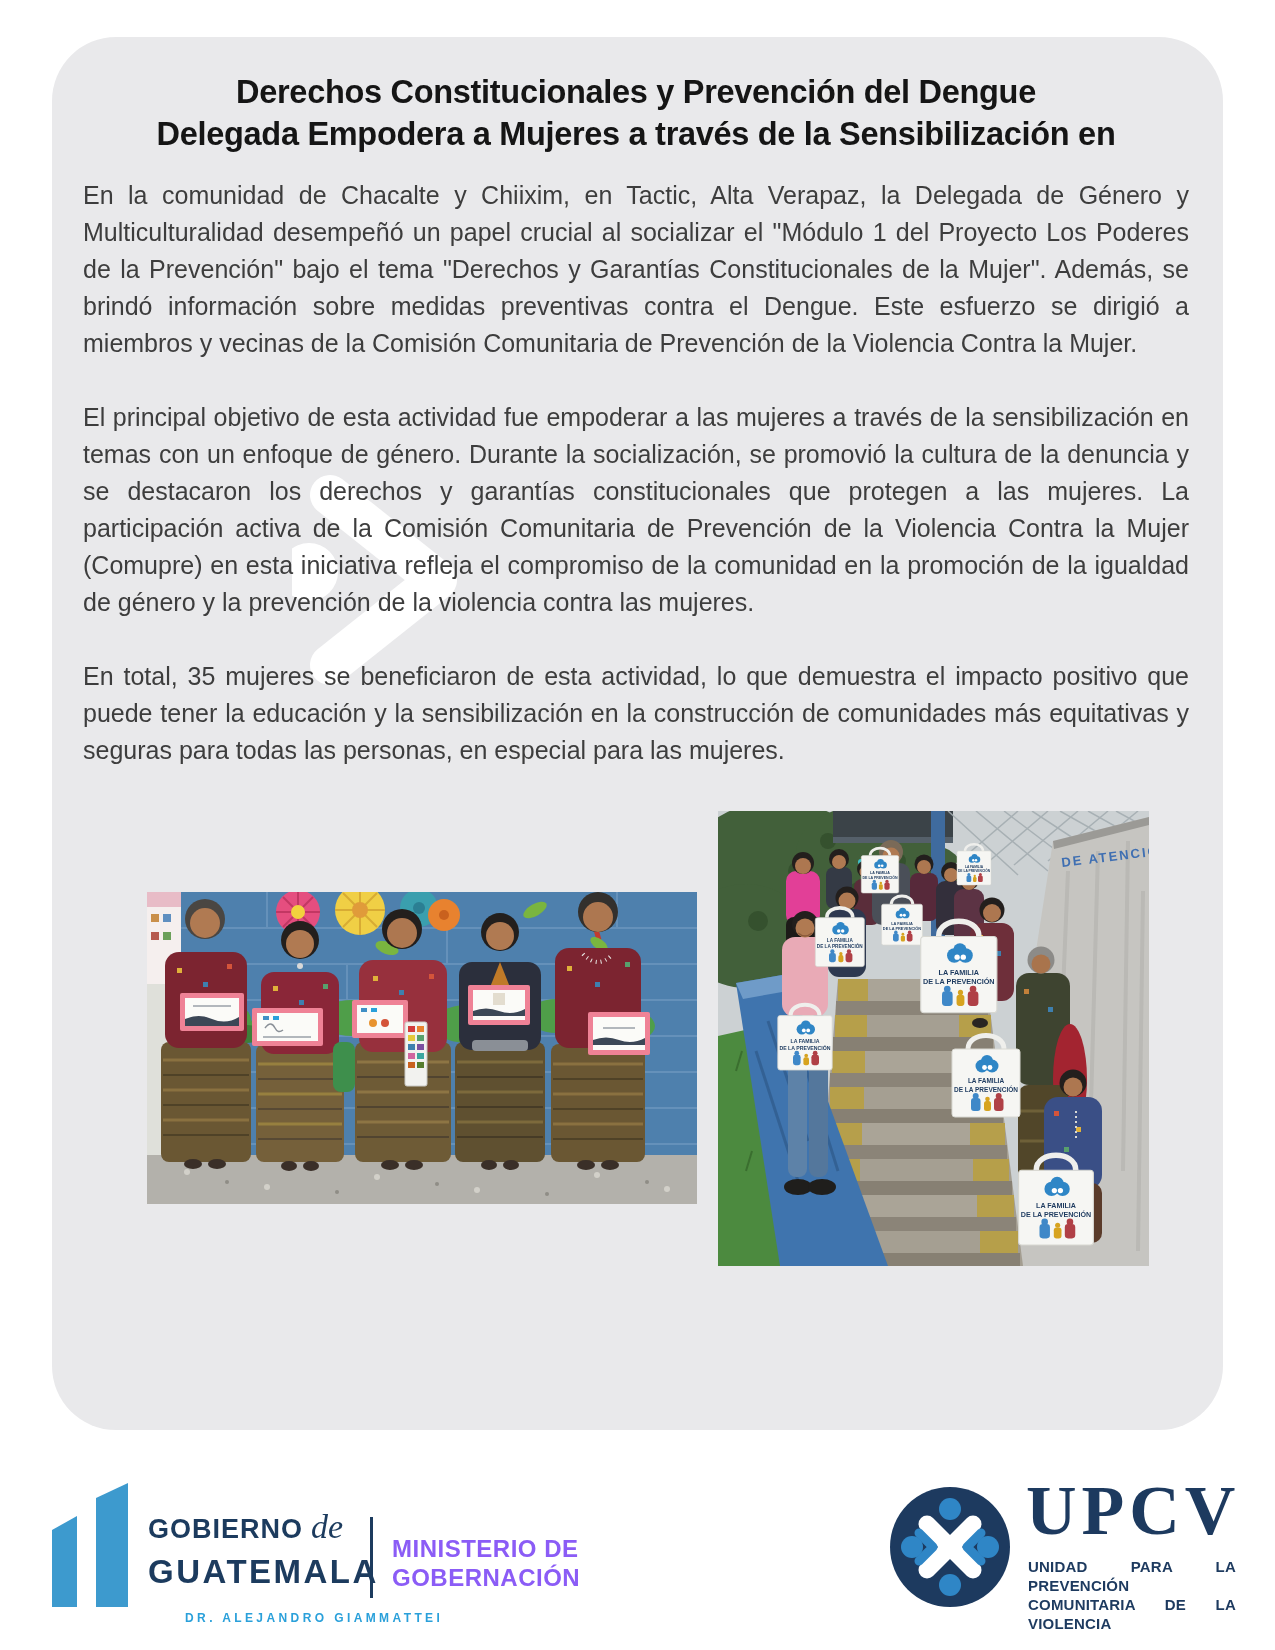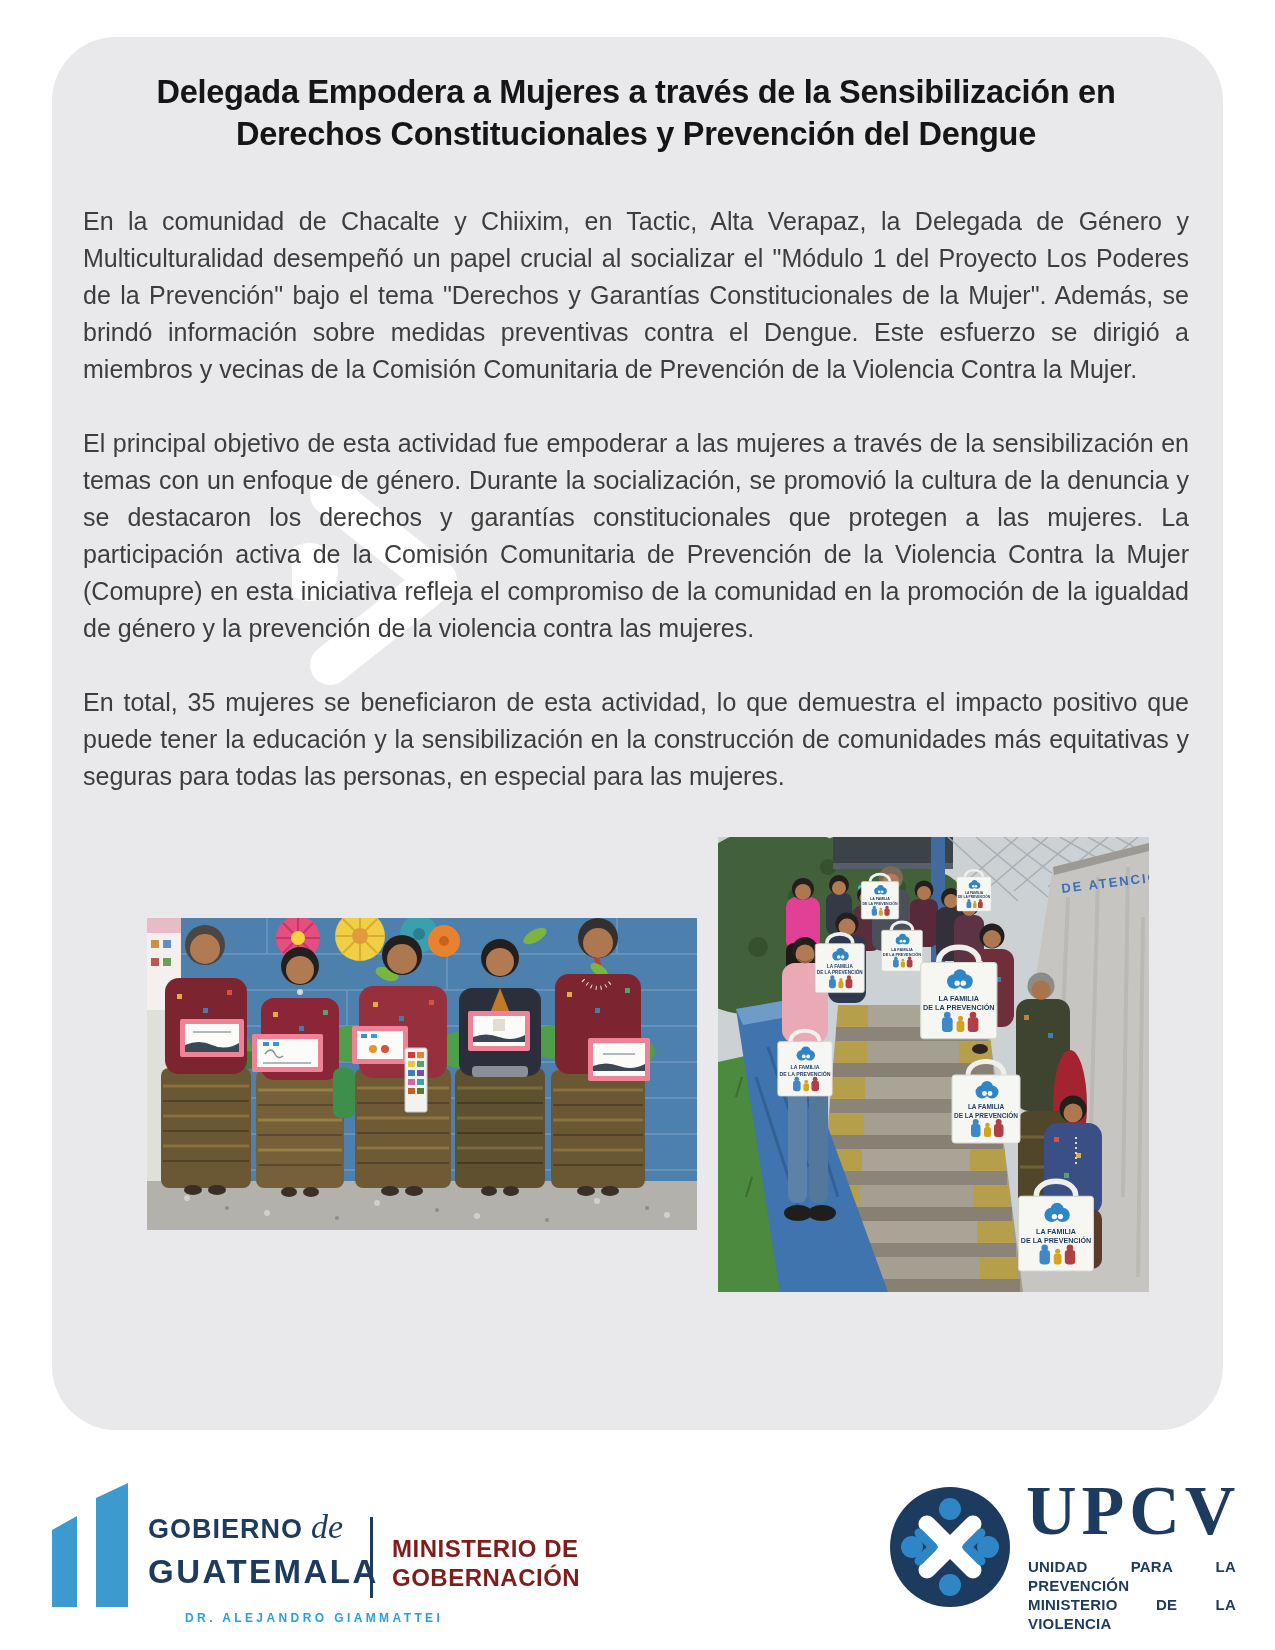--- a/index.html
+++ b/index.html
@@ -19,35 +19,35 @@
     font-size:32.5px;line-height:42px;letter-spacing:-0.3px;
   }
   .subtitle{
     margin:2px auto 0;text-align:center;color:#151515;font-weight:bold;
     font-size:25.5px;line-height:32px;
   }
   .content p{
     margin:37px 0 0;color:#3d3d3d;font-size:25px;line-height:37px;
     text-align:justify;
   }
-  .content p.first{margin-top:48px;}
+  .content p.first{margin-top:22px;}
   .photos{position:relative;height:457px;margin-top:42px;}
   .photo{position:absolute;margin:0;padding:0;display:block;}
   .photo-left{left:64px;top:81px;width:550px;height:312px;}
   .photo-right{left:635px;top:0;width:431px;height:455px;}
   .photo svg{display:block;}
   footer{position:absolute;left:0;top:1430px;width:1275px;height:220px;}
   .gov-bars{position:absolute;left:52px;top:53px;}
   .gov-text{position:absolute;left:148px;top:80px;color:#1c3b5e;line-height:1;}
   .gov-line1{font-size:27px;font-weight:bold;letter-spacing:1px;}
   .gov-de{font-family:"Liberation Serif","DejaVu Serif",serif;font-style:italic;font-weight:500;font-size:34px;letter-spacing:0;margin-left:8px;}
   .gov-line2{font-size:33px;font-weight:bold;letter-spacing:2.5px;margin-top:11px;}
   .gov-line3{font-size:12px;font-weight:bold;letter-spacing:3.4px;color:#2aa0da;margin-top:24px;padding-left:37px;}
   .gov-divider{position:absolute;left:370px;top:87px;width:0;height:81px;border-left:3px solid #1c3b5e;}
-  .ministry{position:absolute;left:392px;top:104px;color:#7f1d1d;font-weight:bold;font-size:24px;line-height:29px;letter-spacing:0.5px;}
+  .ministry{position:absolute;left:392px;top:104px;color:#8b5cf6;font-weight:bold;font-size:24px;line-height:29px;letter-spacing:0.5px;}
   .upcv-logo{position:absolute;left:889px;top:56px;}
   .upcv-word{
     position:absolute;left:1026px;top:46px;color:#1d3a5f;
     font-family:"Liberation Serif","DejaVu Serif",serif;font-weight:bold;
     font-size:70px;letter-spacing:5px;line-height:1;
   }
   .upcv-name{
     position:absolute;left:1028px;top:127px;width:208px;color:#1d3a5f;
     font-size:15px;font-weight:bold;line-height:19px;letter-spacing:0.2px;
     text-align:justify;
@@ -62,22 +62,22 @@
 
   <div class="card">
 
     <svg class="watermark" width="200" height="250" viewBox="0 0 200 250" aria-hidden="true">
       <circle cx="17" cy="105" r="29" fill="#ffffff"></circle>
       <polyline points="38,28 145,113 38,198" fill="none" stroke="#ffffff" stroke-width="40" stroke-linecap="round" stroke-linejoin="round"></polyline>
     </svg>
 
     <div class="content">
       <div class="title">
+        <div>Derechos Constitucionales y Prevención del Dengue</div>
         <div>Delegada Empodera a Mujeres a través de la Sensibilización en</div>
-        <div>Derechos Constitucionales y Prevención del Dengue</div>
       </div>
 
       <p class="first">En la comunidad de Chacalte y Chiixim, en Tactic, Alta Verapaz, la Delegada de Género y Multiculturalidad desempeñó un papel crucial al socializar el "Módulo 1 del Proyecto Los Poderes de la Prevención" bajo el tema "Derechos y Garantías Constitucionales de la Mujer". Además, se brindó información sobre medidas preventivas contra el Dengue. Este esfuerzo se dirigió a miembros y vecinas de la Comisión Comunitaria de Prevención de la Violencia Contra la Mujer.</p>
       <p>El principal objetivo de esta actividad fue empoderar a las mujeres a través de la sensibilización en temas con un enfoque de género. Durante la socialización, se promovió la cultura de la denuncia y se destacaron los derechos y garantías constitucionales que protegen a las mujeres. La participación activa de la Comisión Comunitaria de Prevención de la Violencia Contra la Mujer (Comupre) en esta iniciativa refleja el compromiso de la comunidad en la promoción de la igualdad de género y la prevención de la violencia contra las mujeres.</p>
       <p>En total, 35 mujeres se beneficiaron de esta actividad, lo que demuestra el impacto positivo que puede tener la educación y la sensibilización en la construcción de comunidades más equitativas y seguras para todas las personas, en especial para las mujeres.</p>
 
       <div class="photos">
 
         <figure class="photo photo-left">
           <svg width="550" height="312" viewBox="0 0 550 312">
@@ -578,17 +578,17 @@
         <polyline points="92,47 78,61 92,75"></polyline>
       </g>
       <circle cx="61" cy="23" r="11" fill="#2f86c6"></circle>
       <circle cx="61" cy="99" r="11" fill="#2f86c6"></circle>
       <circle cx="23" cy="61" r="11" fill="#2f86c6"></circle>
       <circle cx="99" cy="61" r="11" fill="#2f86c6"></circle>
     </svg>
     <div class="upcv-word">UPCV</div>
     <div class="upcv-name">
       <div>UNIDAD PARA LA PREVENCIÓN</div>
-      <div>MINISTERIO DE LA VIOLENCIA</div>
+      <div>COMUNITARIA DE LA VIOLENCIA</div>
     </div>
   </footer>
 
 </div>
 
 </body></html>

